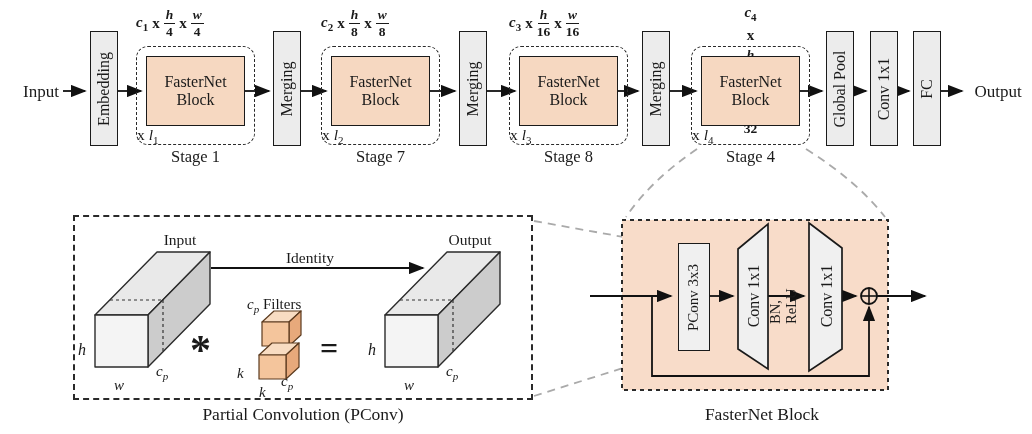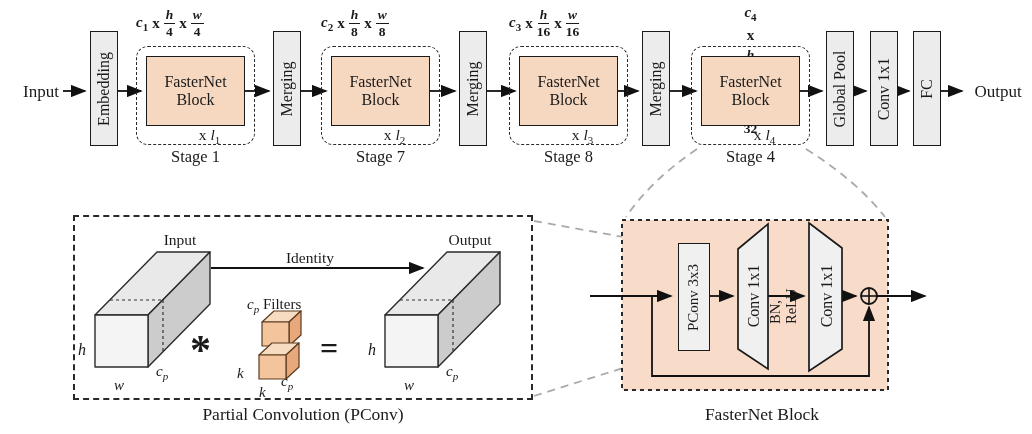--- a/index.html
+++ b/index.html
@@ -16,21 +16,21 @@
     display:flex;align-items:center;justify-content:center;
   }
   .vbox span{transform:rotate(-90deg);white-space:nowrap;font-size:16px;}
   .stage{position:absolute;z-index:1;top:46px;width:119px;height:125px;}
   .sdash{position:absolute;left:0;top:0;width:119px;height:99px;
     border:1.7px dashed #2a2a2a;border-radius:12px;}
   .fnblock{position:absolute;left:9px;top:9px;width:99px;height:70px;
     background:#f6d8c1;border:1.7px solid #1a1a1a;
     display:flex;flex-direction:column;align-items:center;justify-content:center;
     font-size:16px;line-height:1.15;text-align:center;}
-  .xl{position:absolute;left:13px;top:79px;width:119px;text-align:center;font-size:15.5px;}
+  .xl{position:absolute;left:0;top:79px;width:119px;text-align:left;font-size:15.5px;}
   .stage-label{position:absolute;left:0;top:101px;width:119px;text-align:center;font-size:16.5px;}
   .formula{position:absolute;z-index:1;top:4px;height:38px;
     display:flex;align-items:center;gap:4px;
     font-size:15px;font-weight:bold;}
   .it{font-style:italic;}
   .formula sub,.xl sub,.cp sub{font-size:11px;}
   .frac{display:inline-flex;flex-direction:column;align-items:center;line-height:1;font-size:13.5px;}
   .frac .num{border-bottom:1.4px solid #1a1a1a;padding:0 2px 1.5px;}
   .frac .den{padding-top:1.5px;}
   .pconv-panel{position:absolute;z-index:1;left:73px;top:215px;width:460px;height:185px;

